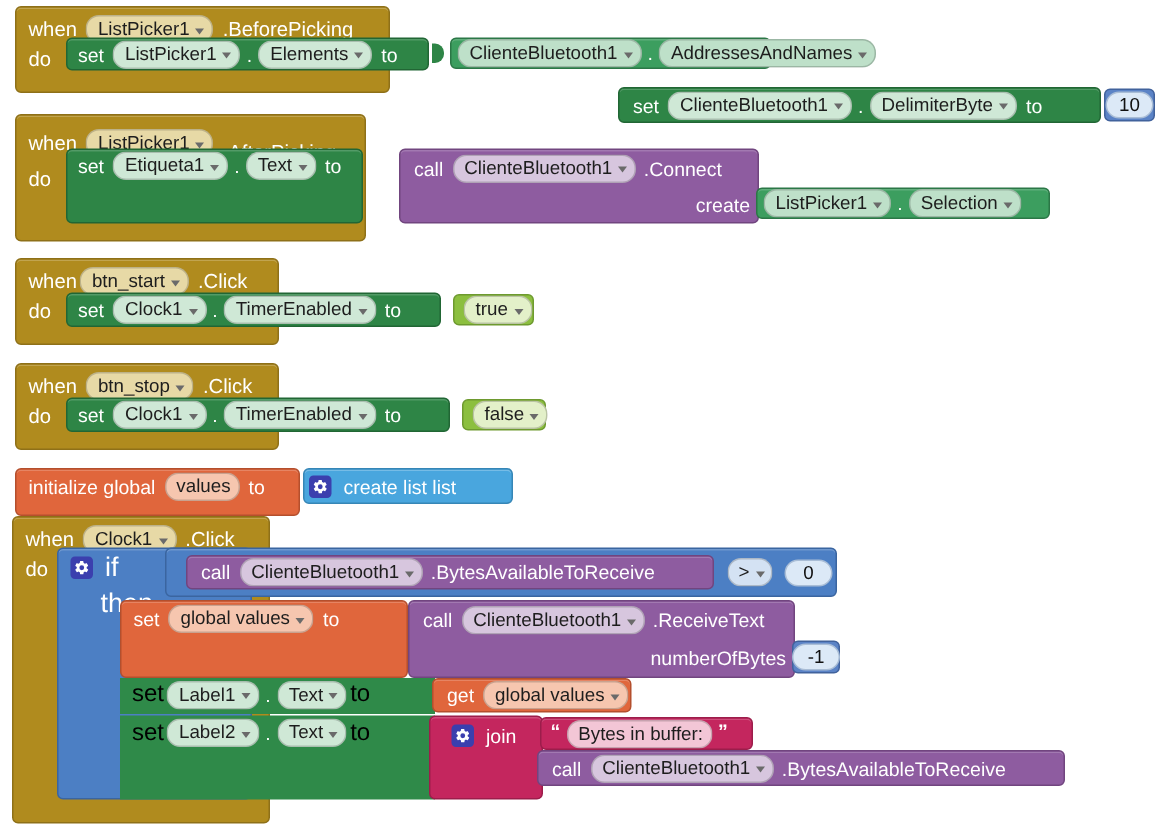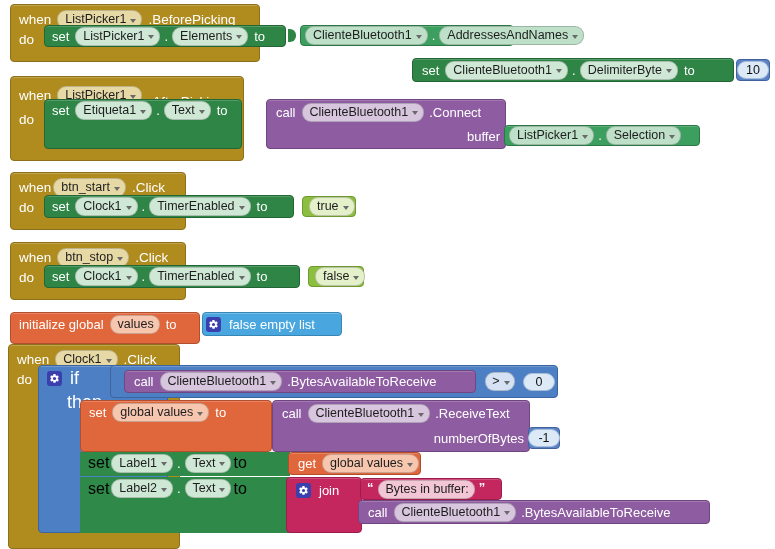--- a/index.html
+++ b/index.html
@@ -228,21 +228,21 @@
   <div class="blk call" style="left:266px;top:99px;width:240px;height:50px;">
     <div class="row" style="height:24px;">
       <span class="t" style="padding-left:9px;">call</span>
       <span class="fld f-purple">
         <span>ClienteBluetooth1</span>
           <i class="caret"></i>
       </span>
       <span class="lbl" style="margin-left:3px;">.Connect</span>
     </div>
     <div class="row" style="height:24px;justify-content:flex-end;padding-right:5px;">
-      <span class="lbl">buffer</span>
+      <span class="lbl">create</span>
     </div>
   </div>
   <div class="blk getter" style="left:504px;top:125px;width:196px;height:21px;">
     <div class="row" style="height:19px;">
       <span class="fld f-green2" style="margin-left:4px;">
         <span>ListPicker1</span>
           <i class="caret"></i>
       </span>
       <span class="dot">.</span>
       <span class="fld f-green2">
@@ -331,21 +331,21 @@
       <span class="t">to</span>
     </div>
   </div>
   <div class="blk listb" style="left:202px;top:312px;width:140px;height:24px;">
     <div class="row" style="height:22px;">
       <span class="gear">
         <svg width="11" height="11" viewBox="0 0 24 24" aria-hidden="true">
           <path fill="#ffffff" d="M19.1 12.9a7.6 7.6 0 0 0 .1-1 7.6 7.6 0 0 0-.1-1l2-1.6a.5.5 0 0 0 .1-.6l-1.9-3.2a.5.5 0 0 0-.6-.2l-2.3.9a7.3 7.3 0 0 0-1.7-1l-.4-2.5a.5.5 0 0 0-.5-.4h-3.8a.5.5 0 0 0-.5.4l-.4 2.5a7.3 7.3 0 0 0-1.7 1l-2.3-.9a.5.5 0 0 0-.6.2L2.7 8.7a.5.5 0 0 0 .1.6l2 1.6a7.6 7.6 0 0 0 0 2l-2 1.6a.5.5 0 0 0-.1.6l1.9 3.2a.5.5 0 0 0 .6.2l2.3-.9a7.3 7.3 0 0 0 1.7 1l.4 2.5a.5.5 0 0 0 .5.4h3.8a.5.5 0 0 0 .5-.4l.4-2.5a7.3 7.3 0 0 0 1.7-1l2.3.9a.5.5 0 0 0 .6-.2l1.9-3.2a.5.5 0 0 0-.1-.6zM12 15.5A3.5 3.5 0 1 1 15.5 12 3.5 3.5 0 0 1 12 15.5z"></path>
         </svg>
       </span>
-      <span class="t">false empty list</span>
+      <span class="t">create list list</span>
     </div>
   </div>
 
   <div class="blk event" style="left:8px;top:344px;width:172px;height:205px;">
     <div class="row hdr" style="padding-top:5px;">
       <span>when</span>
       <span class="fld f-gold" style="margin-left:6px;">
         <span>Clock1</span>
           <i class="caret"></i>
       </span>
@@ -458,21 +458,21 @@
       <span class="dot">.</span>
       <span class="fld f-green">
         <span>Text</span>
           <i class="caret"></i>
       </span>
       <span class="t">to</span>
     </div>
   </div>
 
   <div class="blk textb" style="left:286px;top:477px;width:76px;height:56px;">
-    <div class="row" style="height:24px;padding-left:6px;">
+    <div class="row" style="height:24px;padding-left:11px;">
       <span class="gear">
         <svg width="11" height="11" viewBox="0 0 24 24" aria-hidden="true">
           <path fill="#ffffff" d="M19.1 12.9a7.6 7.6 0 0 0 .1-1 7.6 7.6 0 0 0-.1-1l2-1.6a.5.5 0 0 0 .1-.6l-1.9-3.2a.5.5 0 0 0-.6-.2l-2.3.9a7.3 7.3 0 0 0-1.7-1l-.4-2.5a.5.5 0 0 0-.5-.4h-3.8a.5.5 0 0 0-.5.4l-.4 2.5a7.3 7.3 0 0 0-1.7 1l-2.3-.9a.5.5 0 0 0-.6.2L2.7 8.7a.5.5 0 0 0 .1.6l2 1.6a7.6 7.6 0 0 0 0 2l-2 1.6a.5.5 0 0 0-.1.6l1.9 3.2a.5.5 0 0 0 .6.2l2.3-.9a7.3 7.3 0 0 0 1.7 1l.4 2.5a.5.5 0 0 0 .5.4h3.8a.5.5 0 0 0 .5-.4l.4-2.5a7.3 7.3 0 0 0 1.7-1l2.3.9a.5.5 0 0 0 .6-.2l1.9-3.2a.5.5 0 0 0-.1-.6zM12 15.5A3.5 3.5 0 1 1 15.5 12 3.5 3.5 0 0 1 12 15.5z"></path>
         </svg>
       </span>
       <span class="t">join</span>
     </div>
   </div>
 
   <div class="blk textb" style="left:360px;top:478px;width:142px;height:22px;">

